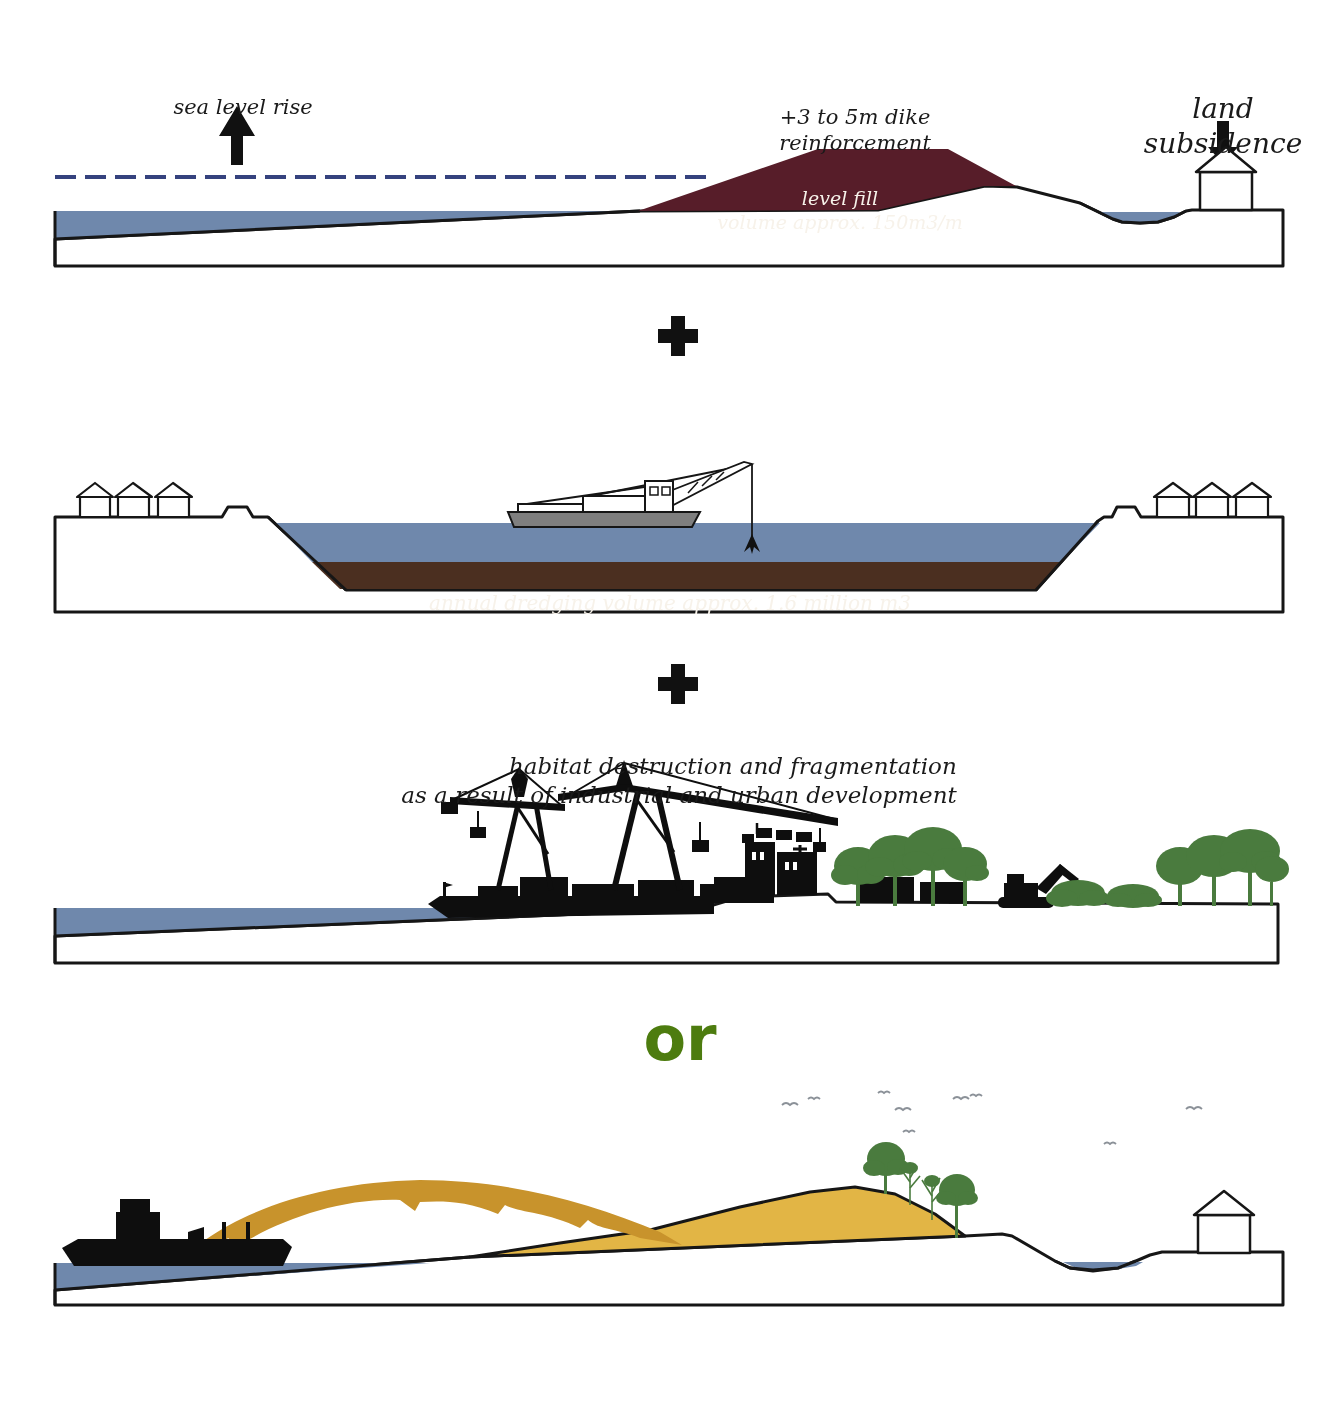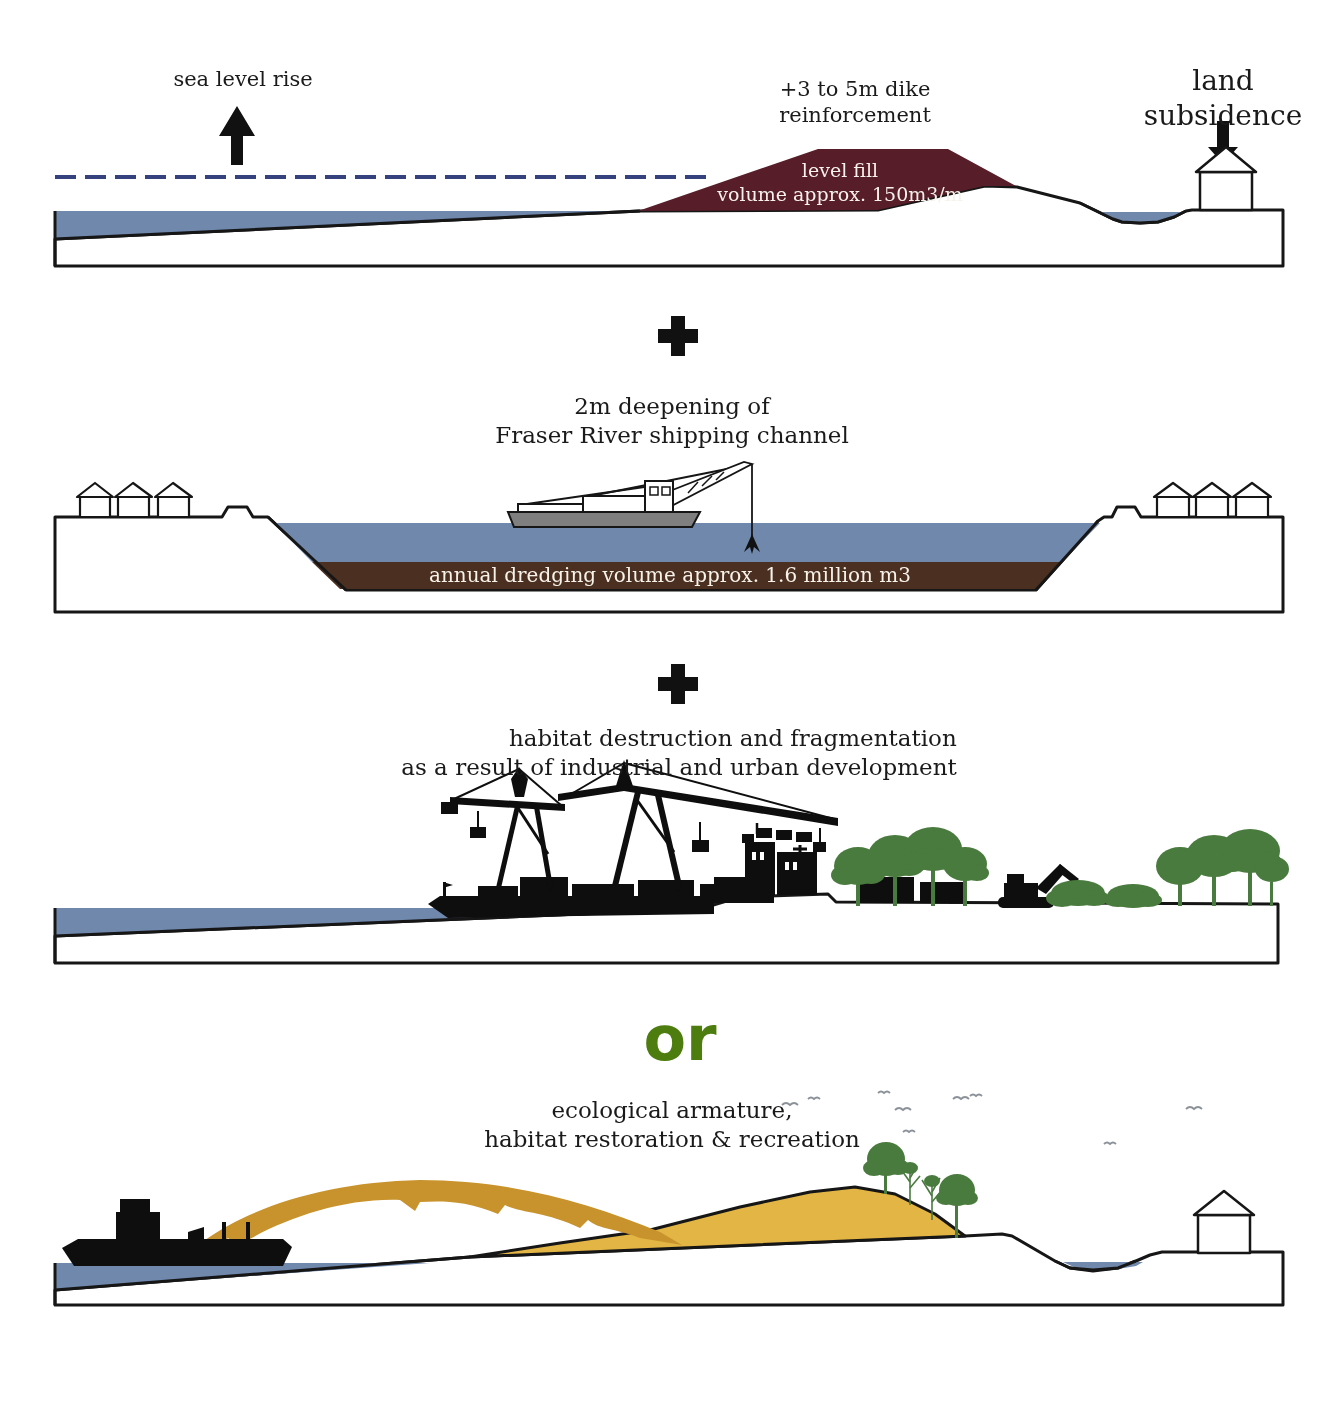--- a/index.html
+++ b/index.html
@@ -1,20 +1,20 @@
 <!DOCTYPE html>
 <html><head>
 <meta charset="utf-8">
 <style>
   html,body{margin:0;padding:0;background:#ffffff;}
   #stage{position:relative;width:1340px;height:1407px;background:#ffffff;overflow:hidden;
          font-family:"DejaVu Serif","Liberation Serif",serif;}
   #stage svg{position:absolute;left:0;top:0;}
-  .label{position:absolute;transform:translateX(-50%);text-align:center;
-         color:#1a1a1a;white-space:pre-line;line-height:1.25;}
+  .label{position:absolute;transform:translateX(-50%);text-align:center;font-style:italic;
+         color:#1a1a1a;white-space:pre-line;line-height:1.25;margin-top:28px;}
   .label.white{color:#f7f2ea;}
   .or-label{position:absolute;transform:translateX(-50%);text-align:center;
             font-family:"DejaVu Sans","Liberation Sans",sans-serif;font-weight:bold;
             font-size:62px;line-height:1;color:#4d7c0f;}
   .plus{position:absolute;width:40px;height:40px;}
   .plus::before{content:"";position:absolute;left:0;top:13px;width:40px;height:14px;background:#111;}
   .plus::after{content:"";position:absolute;left:13px;top:0;width:14px;height:40px;background:#111;}
 </style>
 </head>
 <body>
@@ -272,28 +272,24 @@
 reinforcement</div>
 
 <div class="label white" style="left:840px;top:159px;font-size:19px;">level fill
 volume approx. 150m3/m</div>
 
 <div class="label" style="left:1223px;top:63px;font-size:28px;">land
 subsidence</div>
 
 <div class="plus" style="left:658px;top:316px;"></div>
 
-<div class="label" style="left:672px;top:392px;font-size:23px;">2m deepening of
-Fraser River shipping channel</div>
 
 <div class="label white" style="left:670px;top:563px;font-size:20px;">annual dredging volume approx. 1.6 million m3</div>
 
 <div class="plus" style="left:658px;top:664px;"></div>
 
 <div class="label" style="left:679px;top:724px;font-size:23px;text-align:right;">habitat destruction and fragmentation
 as a result of industrial and urban development</div>
 
 <div class="or-label" style="left:680px;top:1008px;">or</div>
 
-<div class="label" style="left:672px;top:1096px;font-size:23px;">ecological armature,
-habitat restoration &amp; recreation</div>
 
 </div>
 
 </body></html>

